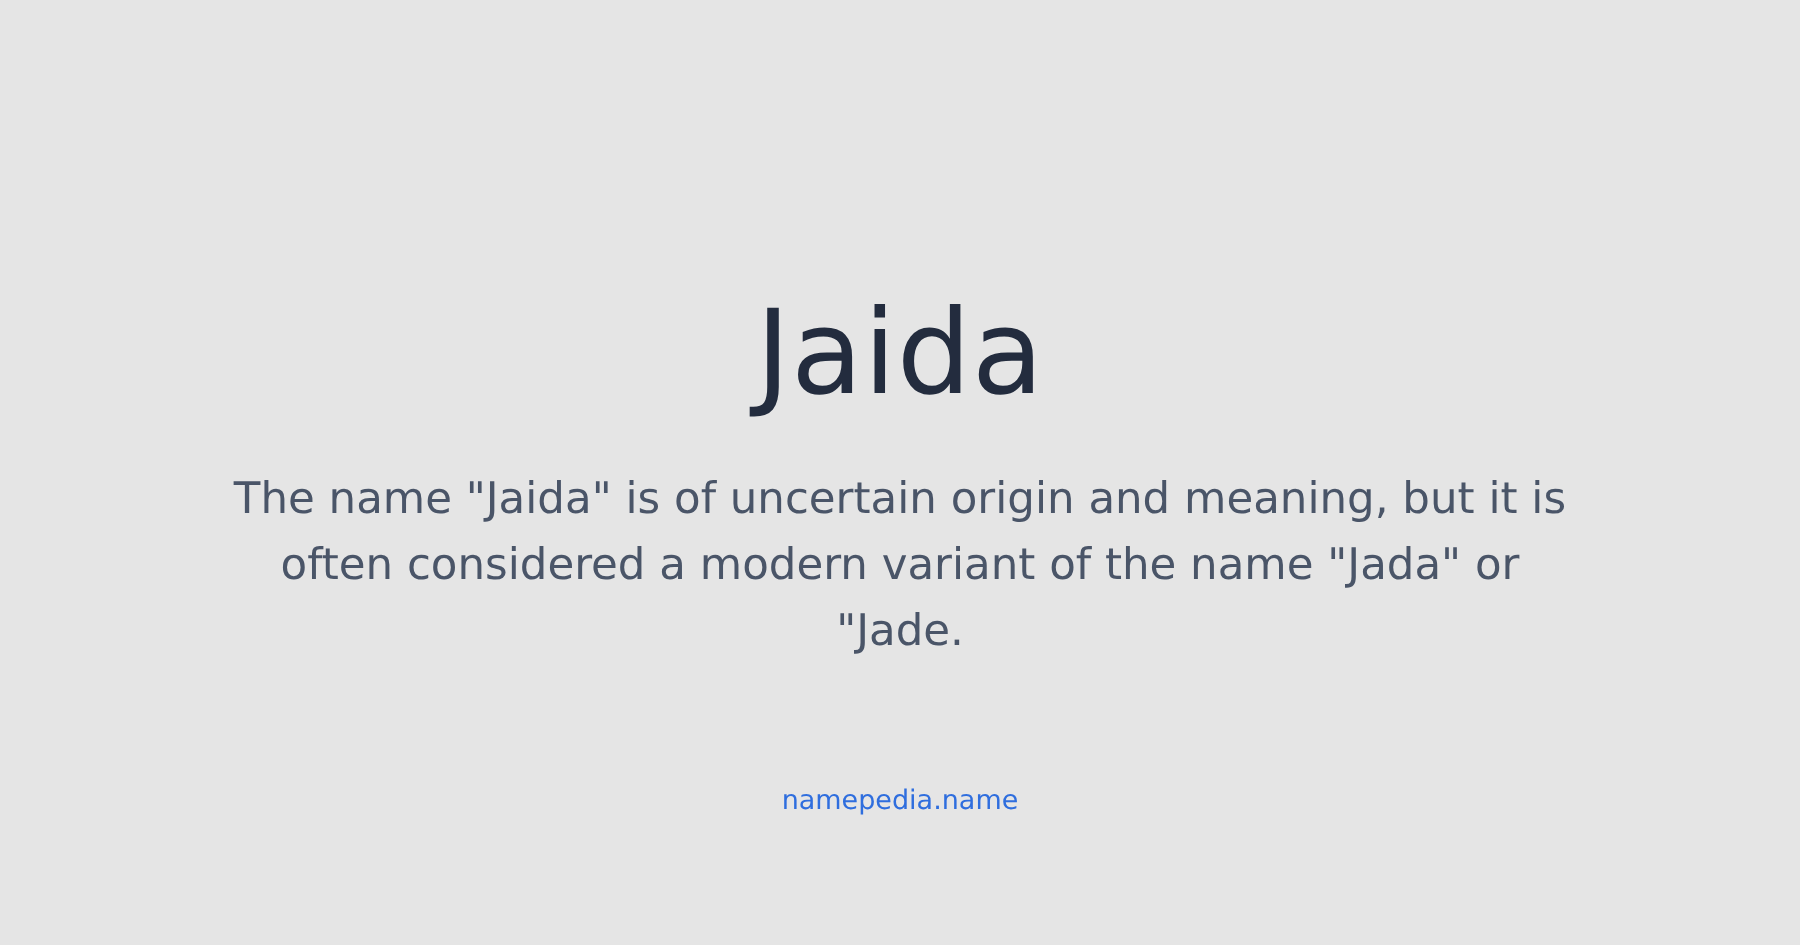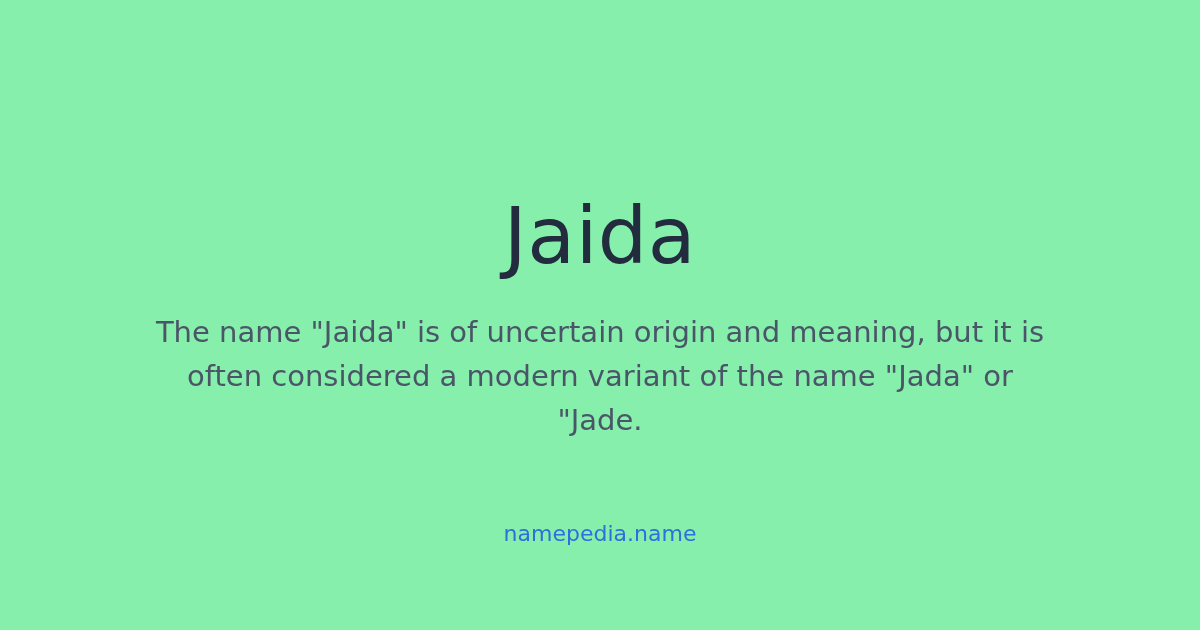--- a/index.html
+++ b/index.html
@@ -9,21 +9,21 @@
   body {
     width: 1200px;
     height: 630px;
     background: #ffffff;
     font-family: "DejaVu Sans", "Liberation Sans", sans-serif;
     overflow: hidden;
   }
   .card {
     width: 1200px;
     height: 630px;
-    background: #86efac;
+    background: #e5e5e5;
     display: flex;
     flex-direction: column;
     align-items: center;
     box-sizing: border-box;
     position: relative;
   }
   .name-title {
     margin: 0;
     padding: 0;
     position: absolute;
@@ -54,21 +54,21 @@
     line-height: 44px;
     color: #4a5568;
   }
   .site-link {
     position: absolute;
     top: 519px;
     left: 0;
     right: 0;
     text-align: center;
     font-family: "DejaVu Sans", "Liberation Sans", sans-serif;
-    font-size: 22px;
+    font-size: 18px;
     font-weight: 400;
     line-height: 30px;
     color: #2f6ede;
     text-decoration: none;
     cursor: pointer;
   }
 </style>
 </head>
 <body>
 

